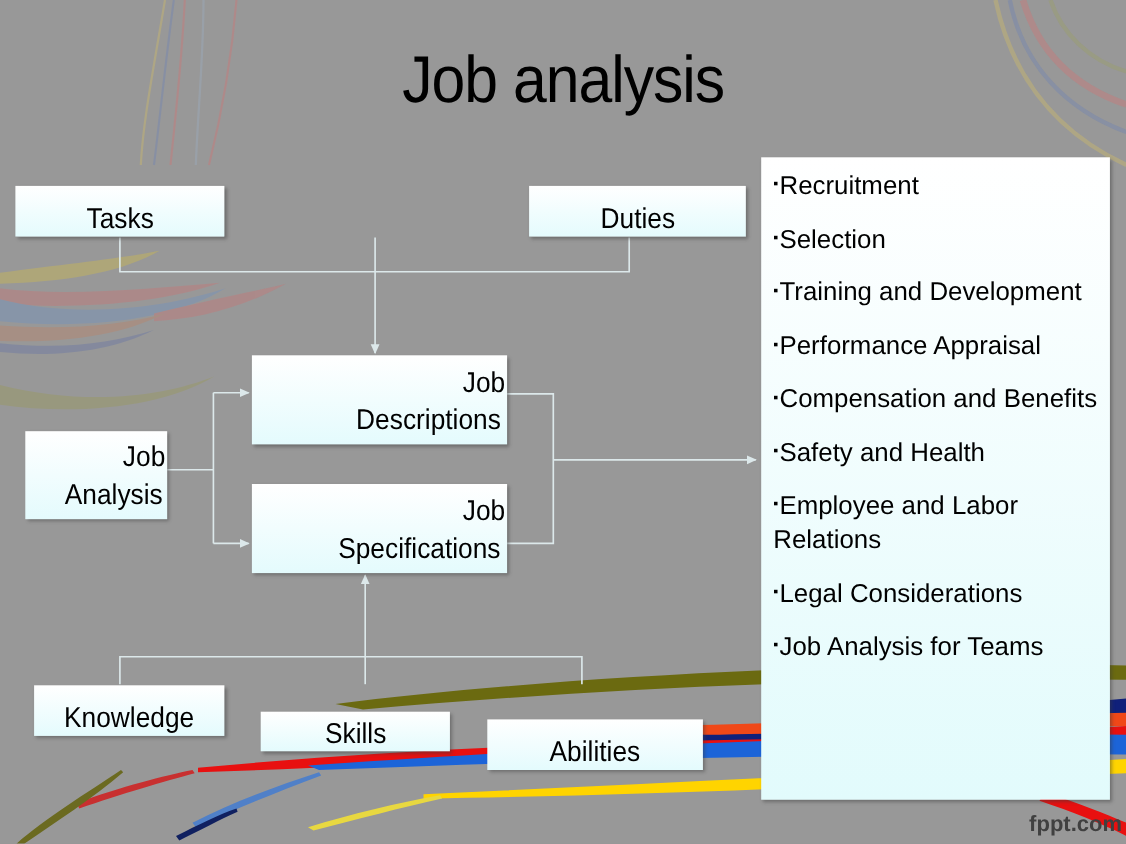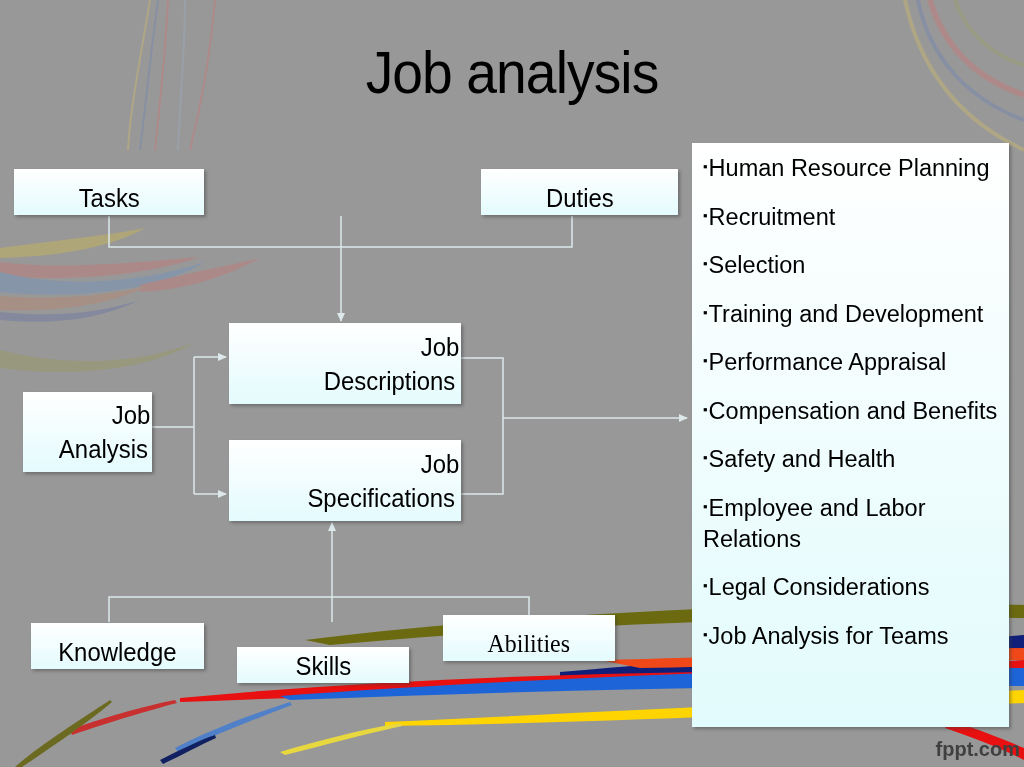--- a/index.html
+++ b/index.html
@@ -104,27 +104,26 @@
     <span>Job</span>
     <span>Specifications</span>
   </div>
 
   <div class="box" style="left:31px;top:623px;width:173px;height:46px;">
     <span>Knowledge</span>
   </div>
   <div class="box" style="left:237px;top:623px;width:172px;height:36px;margin-top:24px;">
     <span>Skills</span>
   </div>
-  <div class="box" style="left:443px;top:615px;width:172px;height:46px;font-family:Liberation Serif, serif;">
+  <div class="box" style="left:443px;top:654px;width:196px;height:46px;">
     <span>Abilities</span>
   </div>
 
   <div class="panel">
     <ul>
-      <li><span class="bullet">▪</span><span>Human Resource Planning</span></li>
       <li><span class="bullet">▪</span><span>Recruitment</span></li>
       <li><span class="bullet">▪</span><span>Selection</span></li>
       <li><span class="bullet">▪</span><span>Training and Development</span></li>
       <li><span class="bullet">▪</span><span>Performance Appraisal</span></li>
       <li><span class="bullet">▪</span><span>Compensation and Benefits</span></li>
       <li><span class="bullet">▪</span><span>Safety and Health</span></li>
       <li><span class="bullet">▪</span><span>Employee and Labor Relations</span></li>
       <li><span class="bullet">▪</span><span>Legal Considerations</span></li>
       <li><span class="bullet">▪</span><span>Job Analysis for Teams</span></li>
     </ul>

